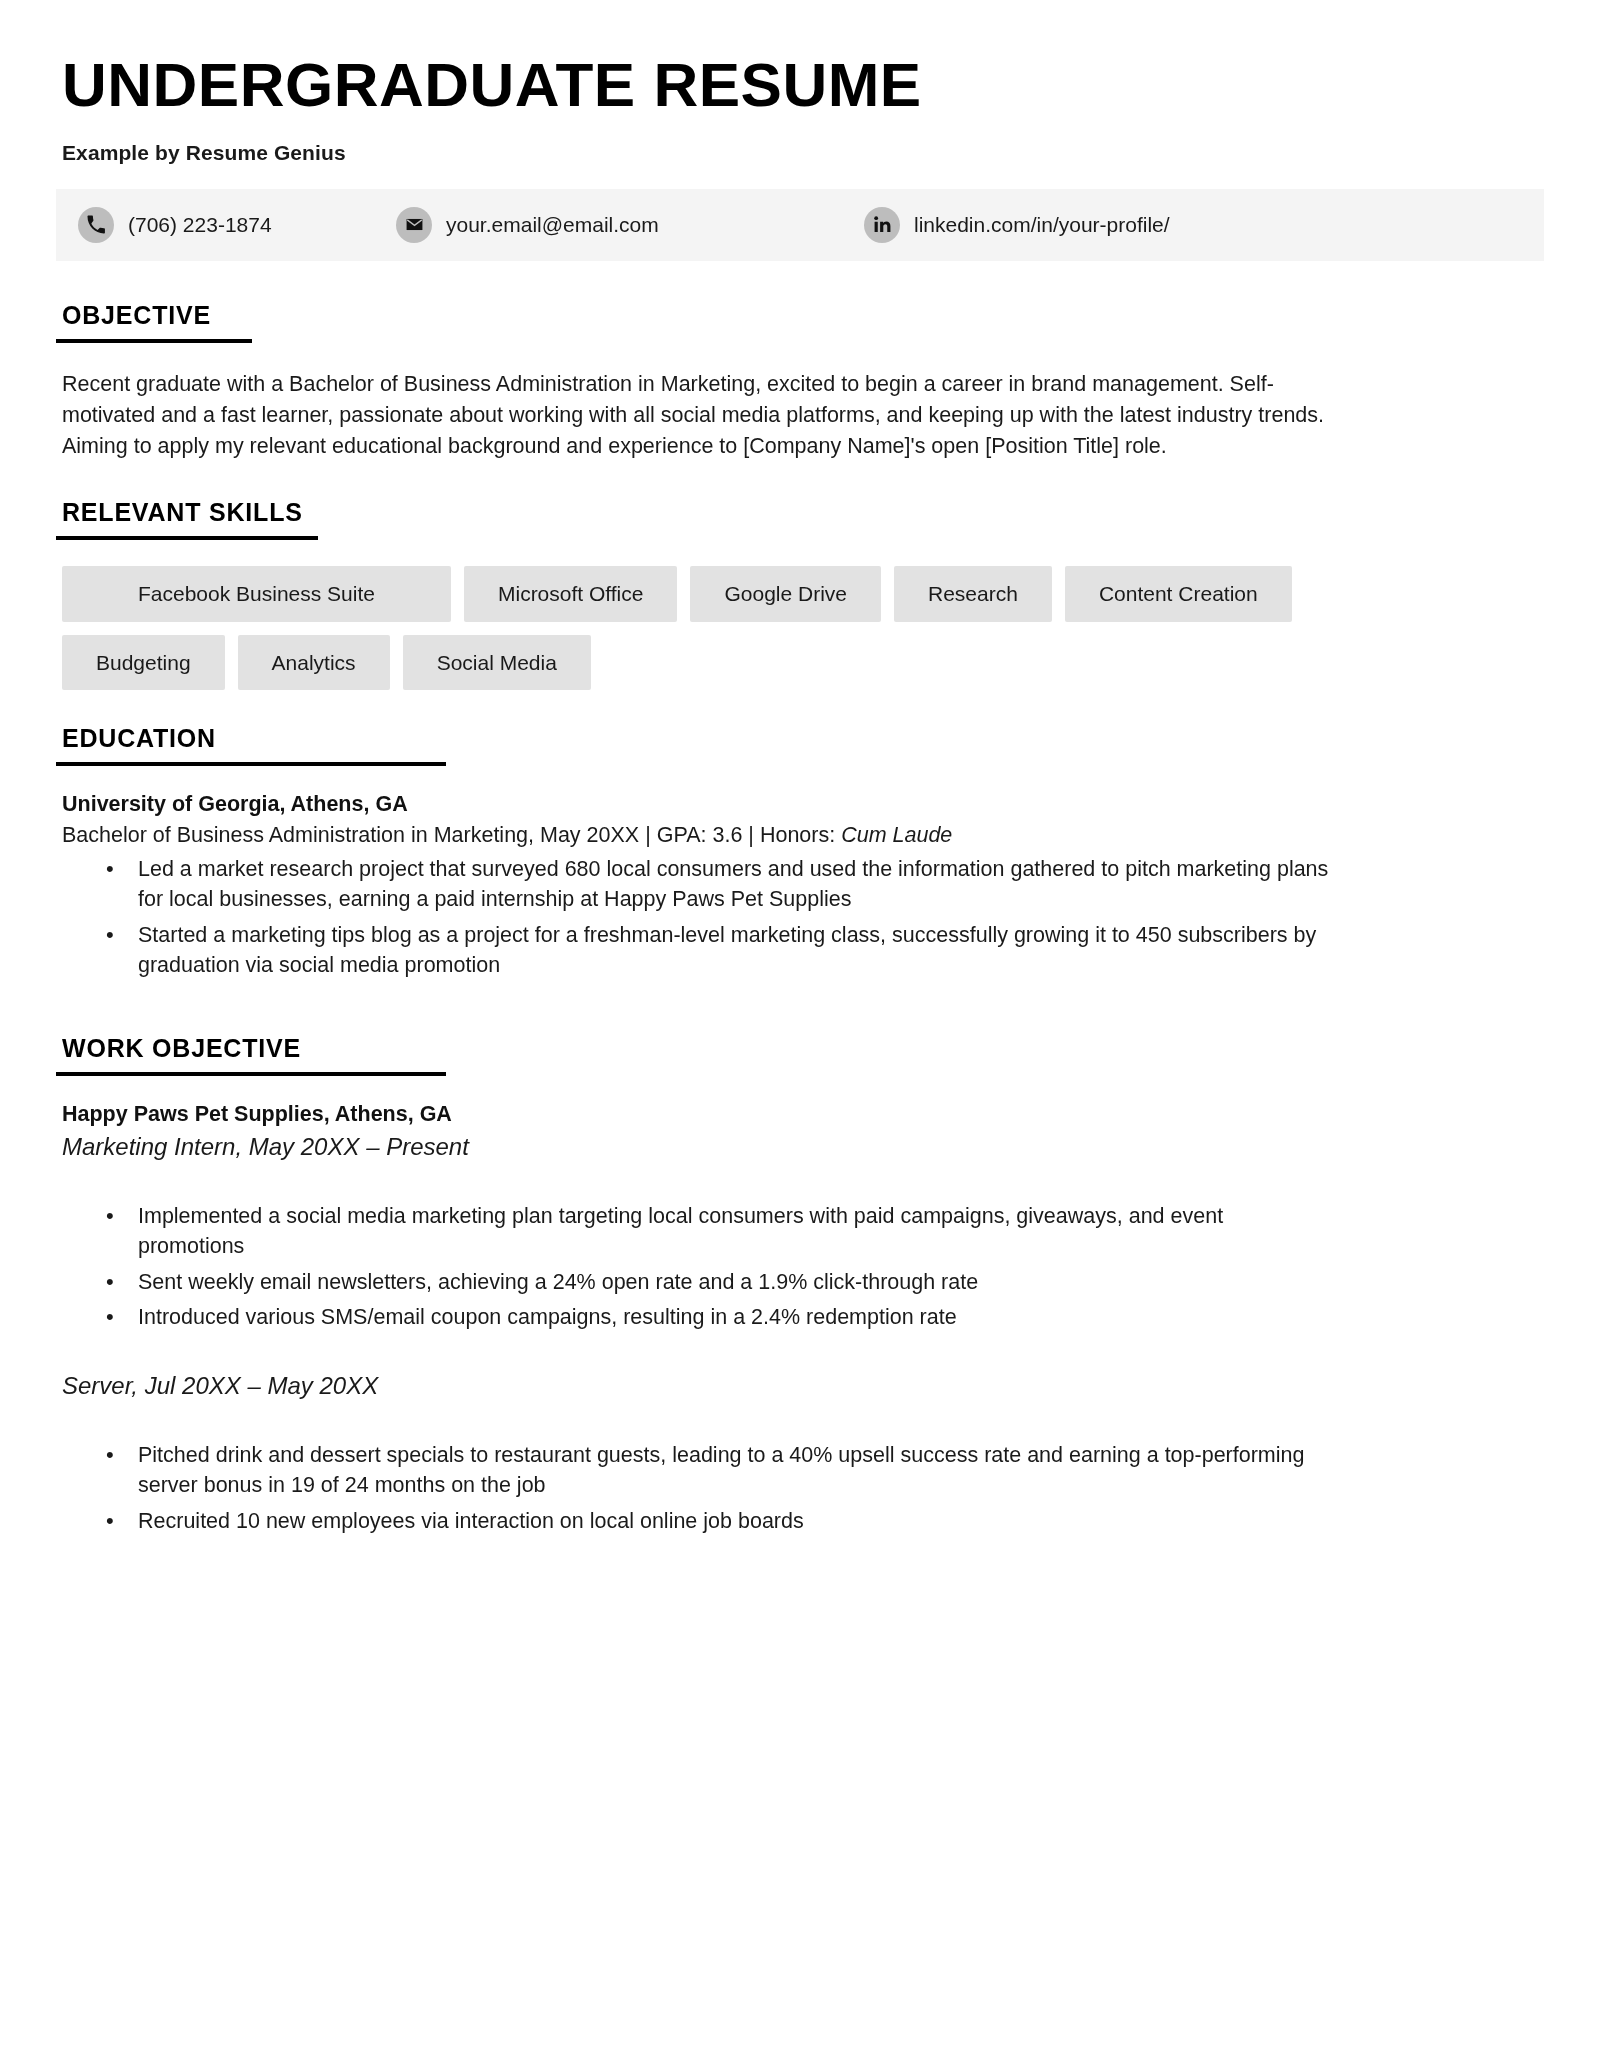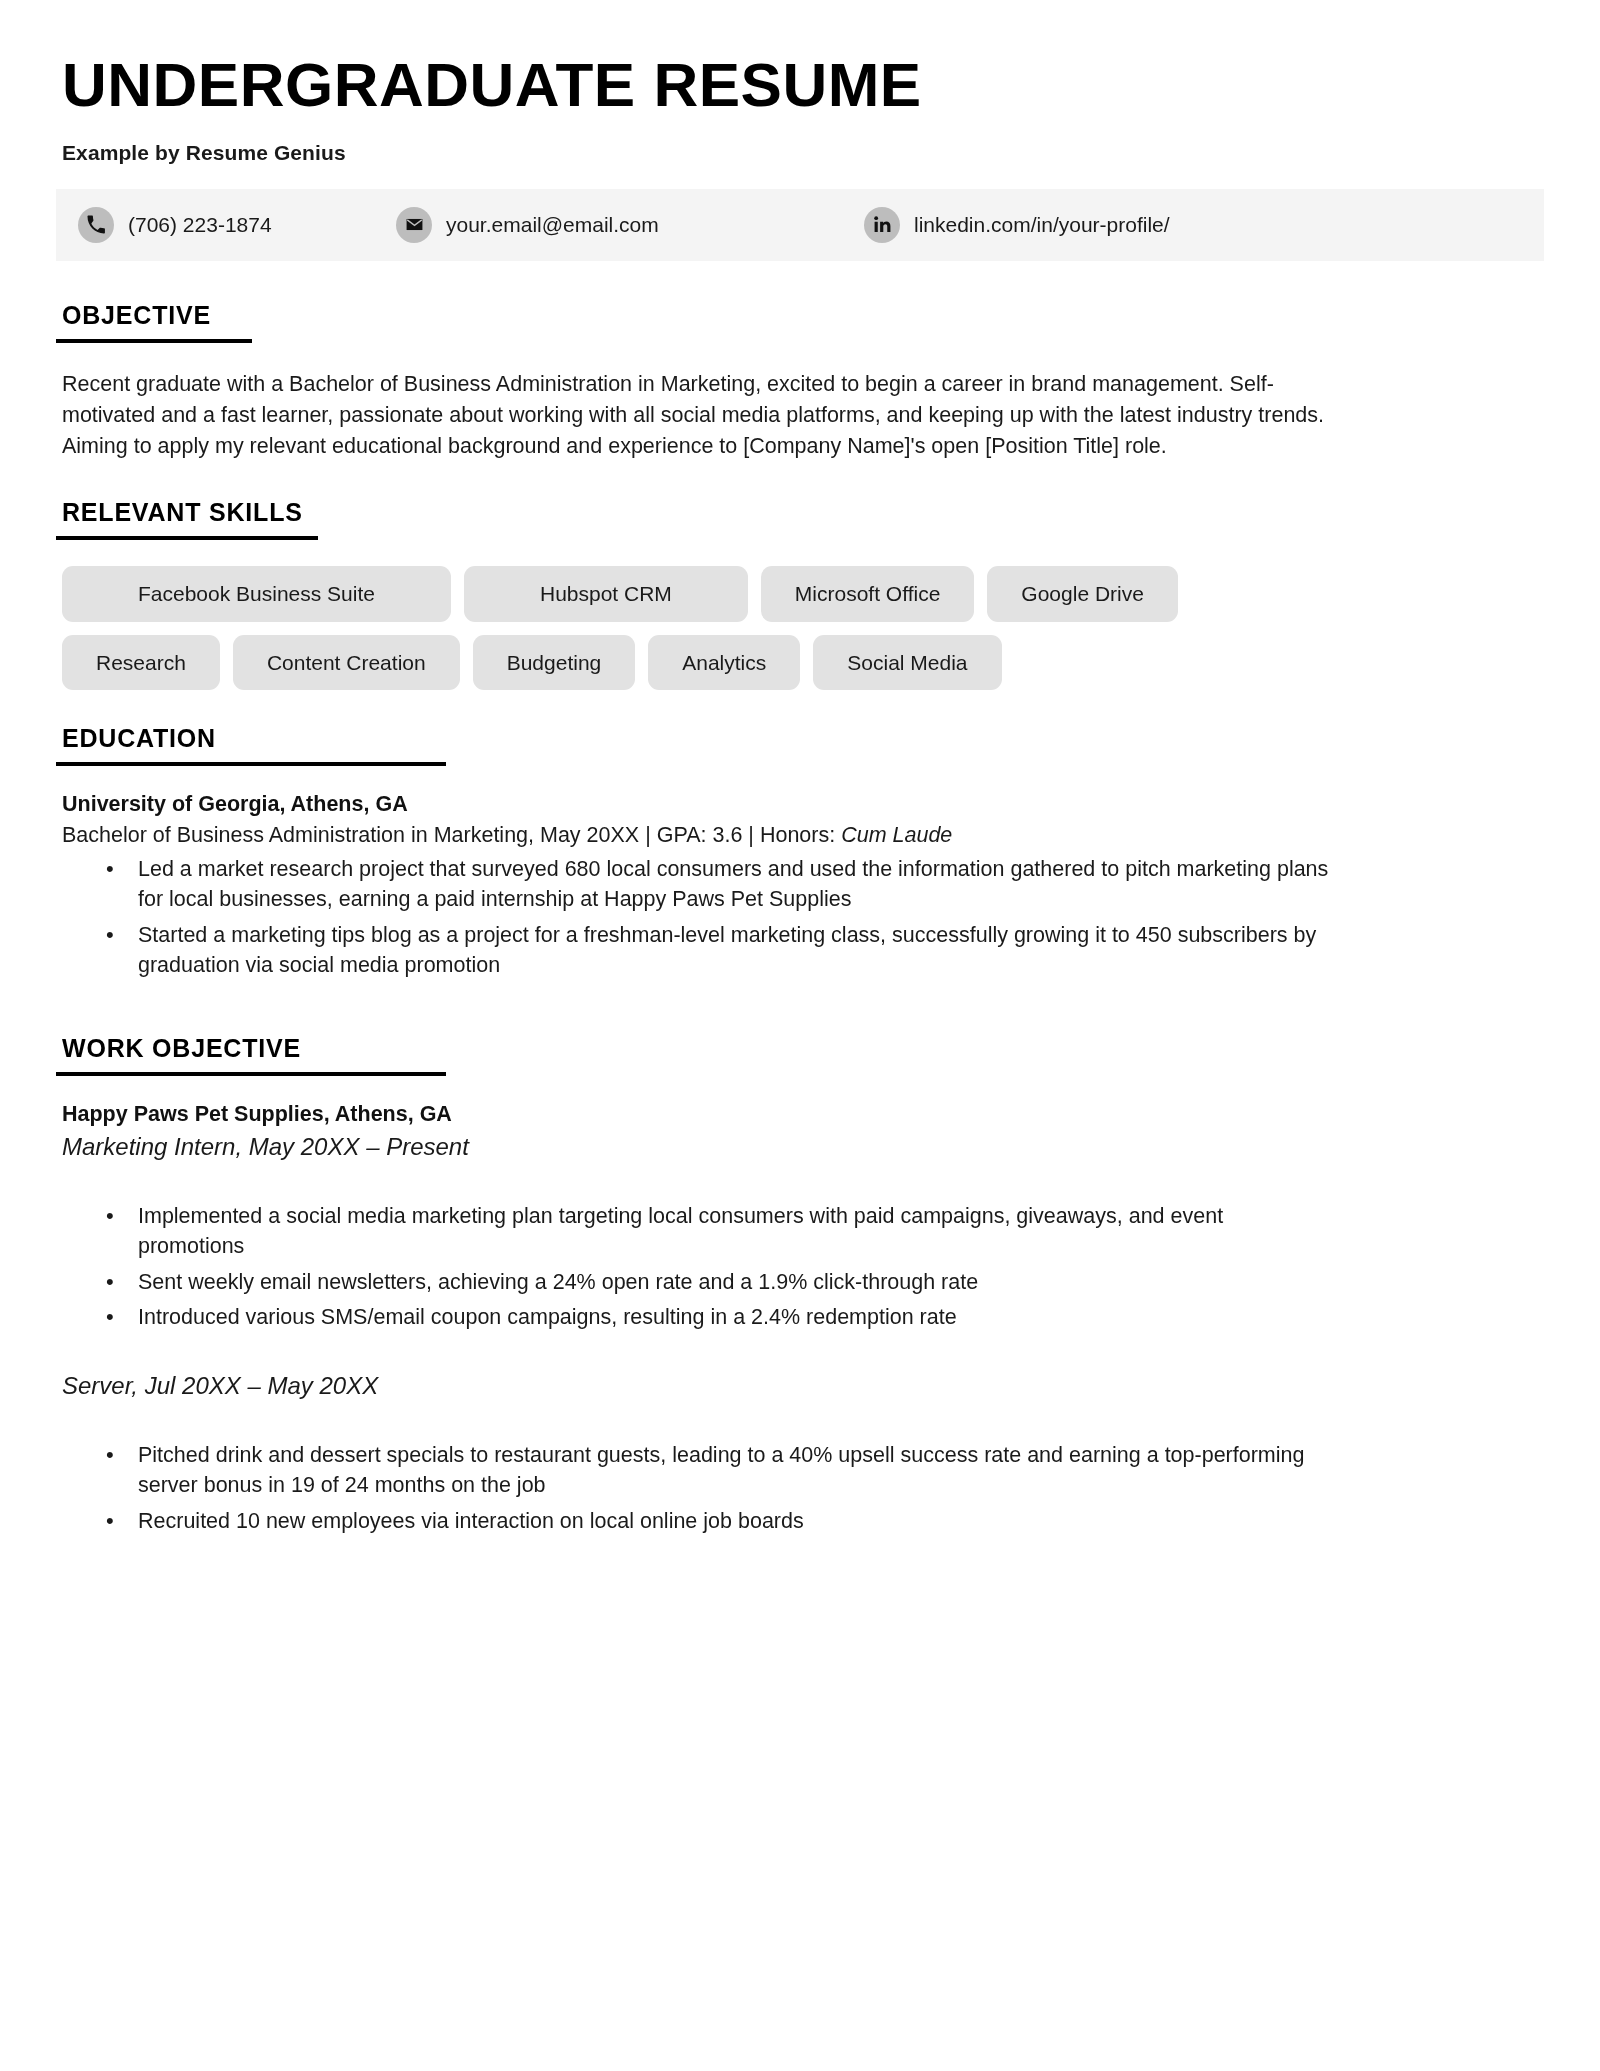--- a/index.html
+++ b/index.html
@@ -111,21 +111,21 @@
   .skills-wrap {
     display: flex;
     flex-wrap: wrap;
     gap: 13px;
     margin: 0 0 34px 6px;
     max-width: 1480px;
   }
 
   .skill-pill {
     background: #e2e2e2;
-    border-radius: 11px;
+    border-radius: 2px;
     padding: 16px 34px;
     font-size: 21px;
     color: #1a1a1a;
     line-height: 1.1;
     white-space: nowrap;
   }
   .skill-pill.wide { padding: 16px 76px; }
 
   
   .entry { margin-bottom: 6px; }
@@ -232,21 +232,20 @@
     <div class="section-heading">OBJECTIVE</div>
     <div class="section-rule rule-objective"></div>
     <p class="body-text">Recent graduate with a Bachelor of Business Administration in Marketing, excited to begin a career in brand management. Self-motivated and a fast learner, passionate about working with all social media platforms, and keeping up with the latest industry trends. Aiming to apply my relevant educational background and experience to [Company Name]'s open [Position Title] role.</p>
   </div>
 
   <div class="section">
     <div class="section-heading">RELEVANT SKILLS</div>
     <div class="section-rule rule-skills"></div>
     <div class="skills-wrap">
       <span class="skill-pill wide">Facebook Business Suite</span>
-      <span class="skill-pill wide">Hubspot CRM</span>
       <span class="skill-pill">Microsoft Office</span>
       <span class="skill-pill">Google Drive</span>
       <span class="skill-pill">Research</span>
       <span class="skill-pill">Content Creation</span>
       <span class="skill-pill">Budgeting</span>
       <span class="skill-pill">Analytics</span>
       <span class="skill-pill">Social Media</span>
     </div>
   </div>
 

